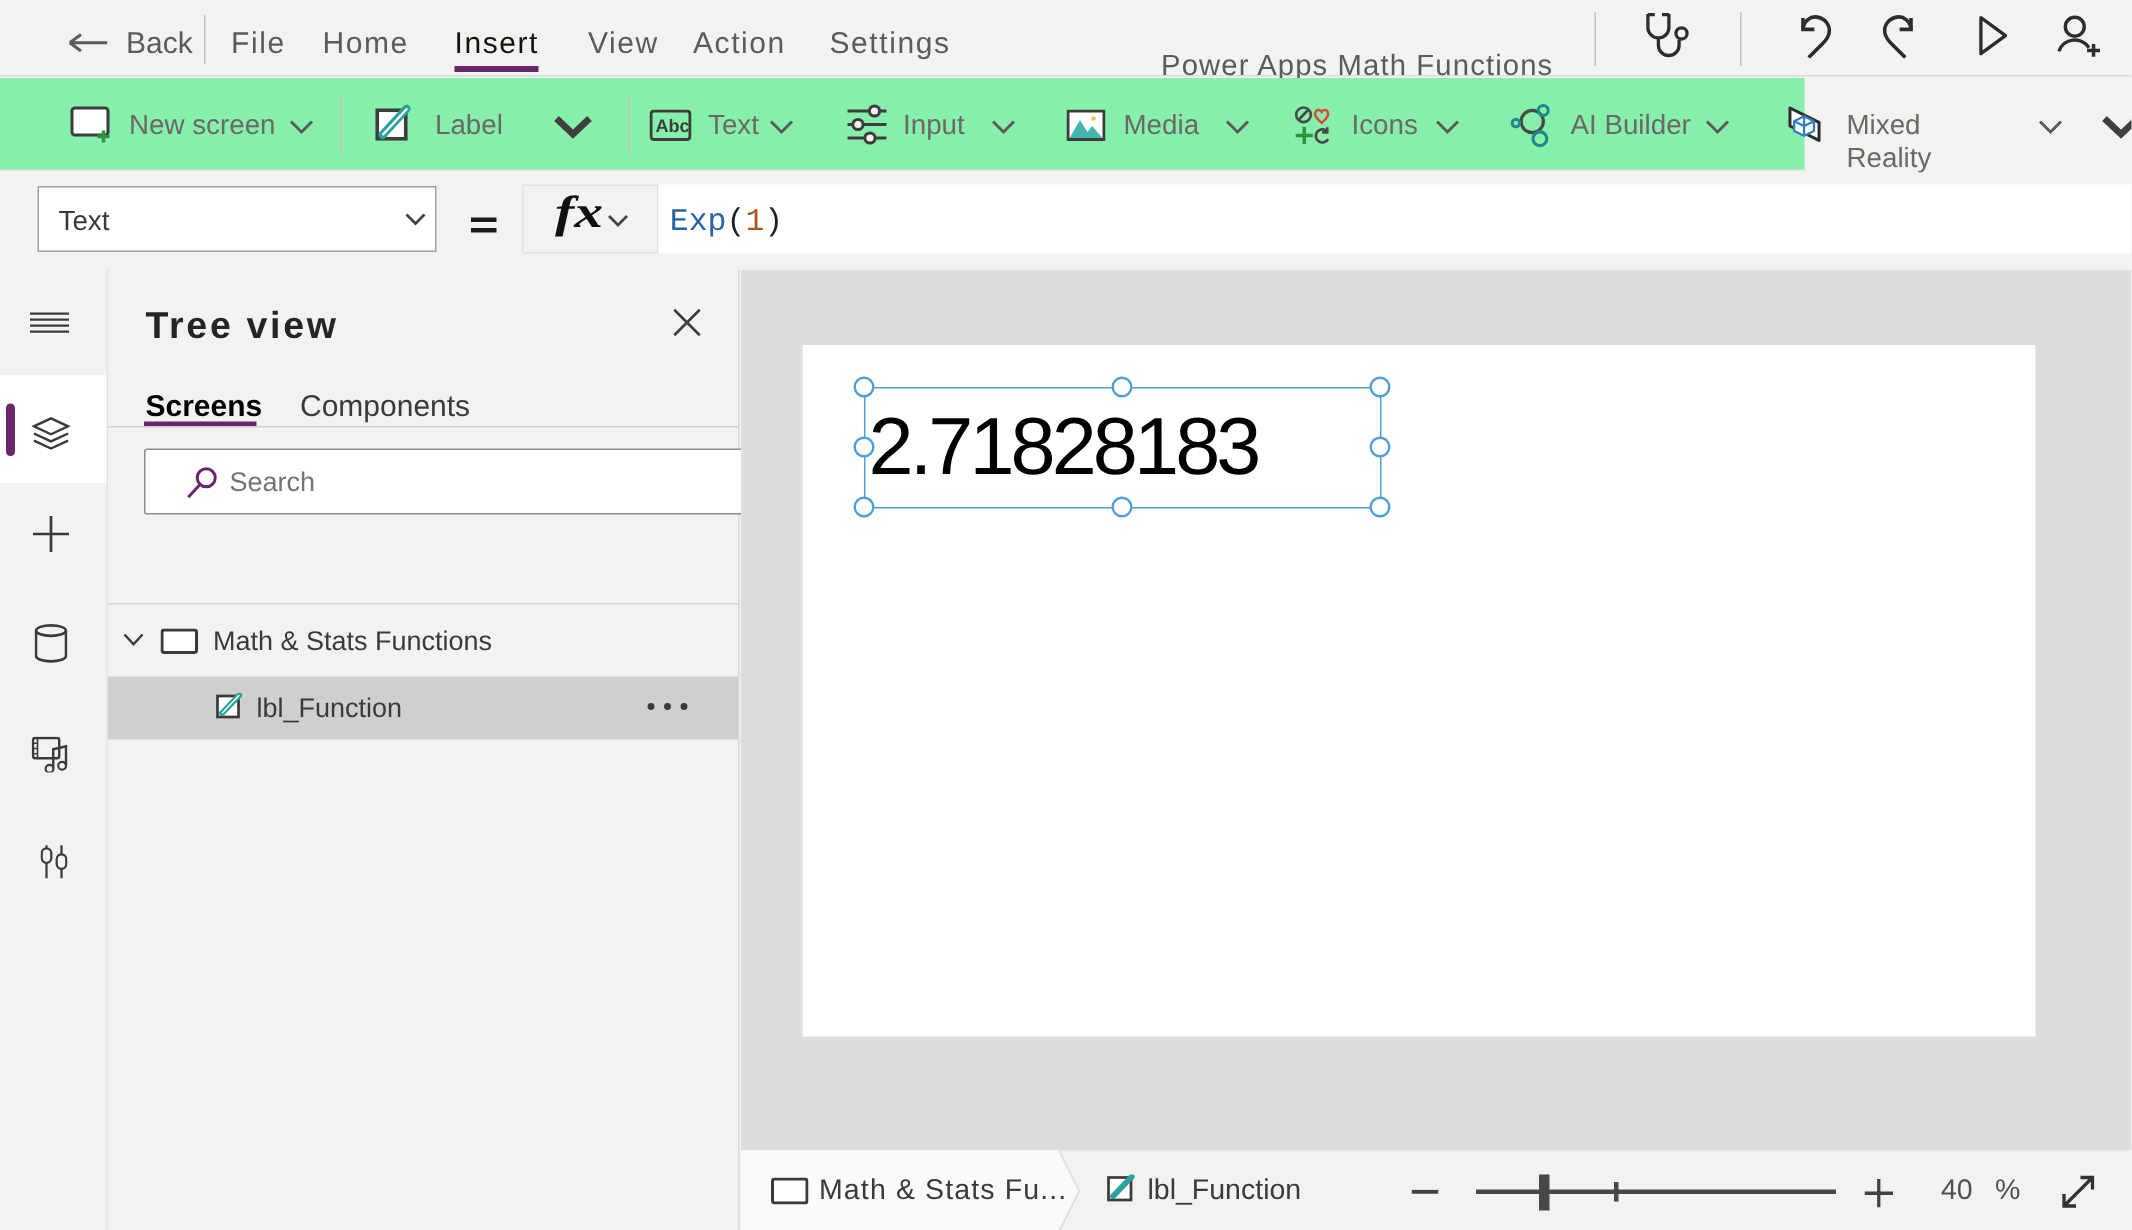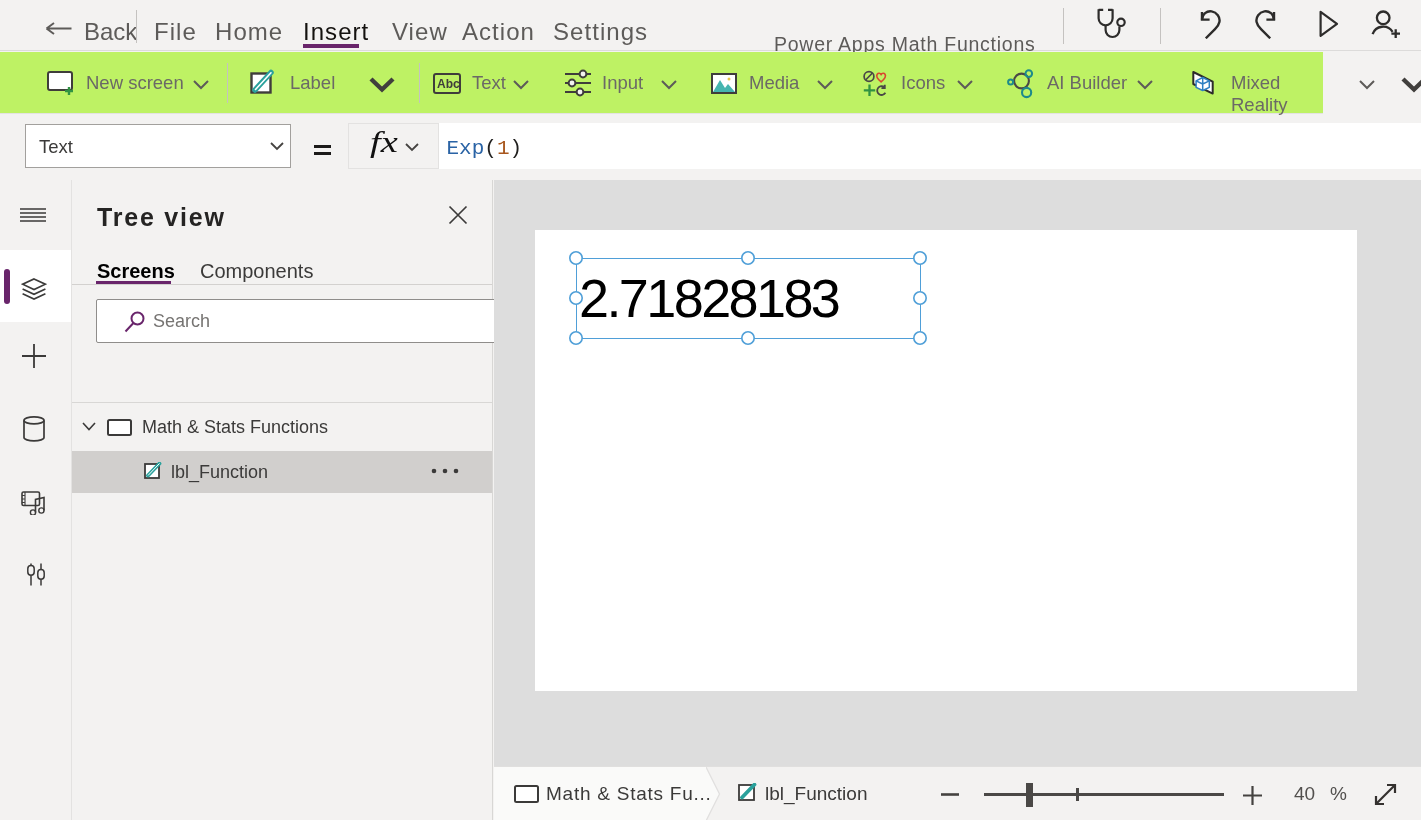--- a/index.html
+++ b/index.html
@@ -3,36 +3,36 @@
 <meta charset="utf-8">
 <style>
 * { margin:0; padding:0; box-sizing:border-box; }
 html,body { width:1421px; height:820px; overflow:hidden; background:#f3f2f1;
   font-family:"Liberation Sans", sans-serif; }
 .abs { position:absolute; }
 #page { position:relative; width:1421px; height:820px; }
 
 
 #topbar { left:0; top:0; width:1421px; height:51px; background:#f3f2f1; border-bottom:1px solid #dcdbda; }
-.menu { font-size:24px; color:#5d5b59; letter-spacing:1.05px; }
+.menu { font-size:20px; color:#5d5b59; letter-spacing:1.05px; }
 .menu.sel { color:#14120f; font-weight:normal; }
 .vdivider { position:absolute; width:1px; background:#c4c2c0; }
 #insert-underline { left:303px; top:44px; width:56px; height:4px; background:#69256b; }
 #apptitle { left:774px; top:15px; font-size:19.5px; color:#5d5b59; letter-spacing:0.75px;margin-top:18px; }
 
 
-#ribbon { left:0; top:52px; width:1323px; height:62px; background:#bef264; border-bottom:1px solid #e4e3e2; }
+#ribbon { left:0; top:52px; width:1203px; height:62px; background:#86efac; border-bottom:1px solid #e4e3e2; }
 .rlabel { position:absolute; top:20px; font-size:18.5px; color:#6b6966; }
 .chev { position:absolute; }
 
 
 #fbar { left:0; top:115px; width:1421px; height:65px; background:#f3f2f1; }
 #propdd { left:25px; top:9px; width:266px; height:44px; background:#fff; border:1px solid #a2a09d; }
 #propdd span { position:absolute; left:13px; top:11px; font-size:18.5px; color:#3b3a39; }
-#fxbox { left:348px; top:8px; width:91px; height:46px; background:#f3f2f1; border:1px solid #e3e2e1; }
+#fxbox { left:348px; top:8px; width:91px; height:46px; background:#f3f2f1; border:1px solid #e3e2e1;font-weight:bold; }
 #finput { left:439px; top:8px; width:982px; height:46px; background:#fff; }
 #formula { position:absolute; left:446.5px; top:22px; font-family:"Liberation Mono", monospace; font-size:21px; color:#201f1e; }
 #formula .fn { color:#2a63a5; } #formula .num { color:#a8571e; }
 
 
 #rail { left:0; top:180px; width:72px; height:640px; background:#f3f2f1; border-right:1px solid #e3e2e1; }
 #railsel { left:0; top:70px; width:71px; height:72px; background:#fff; }
 #railbar { left:4px; top:89px; width:6px; height:35px; border-radius:3px; background:#69256b; }
 
 

